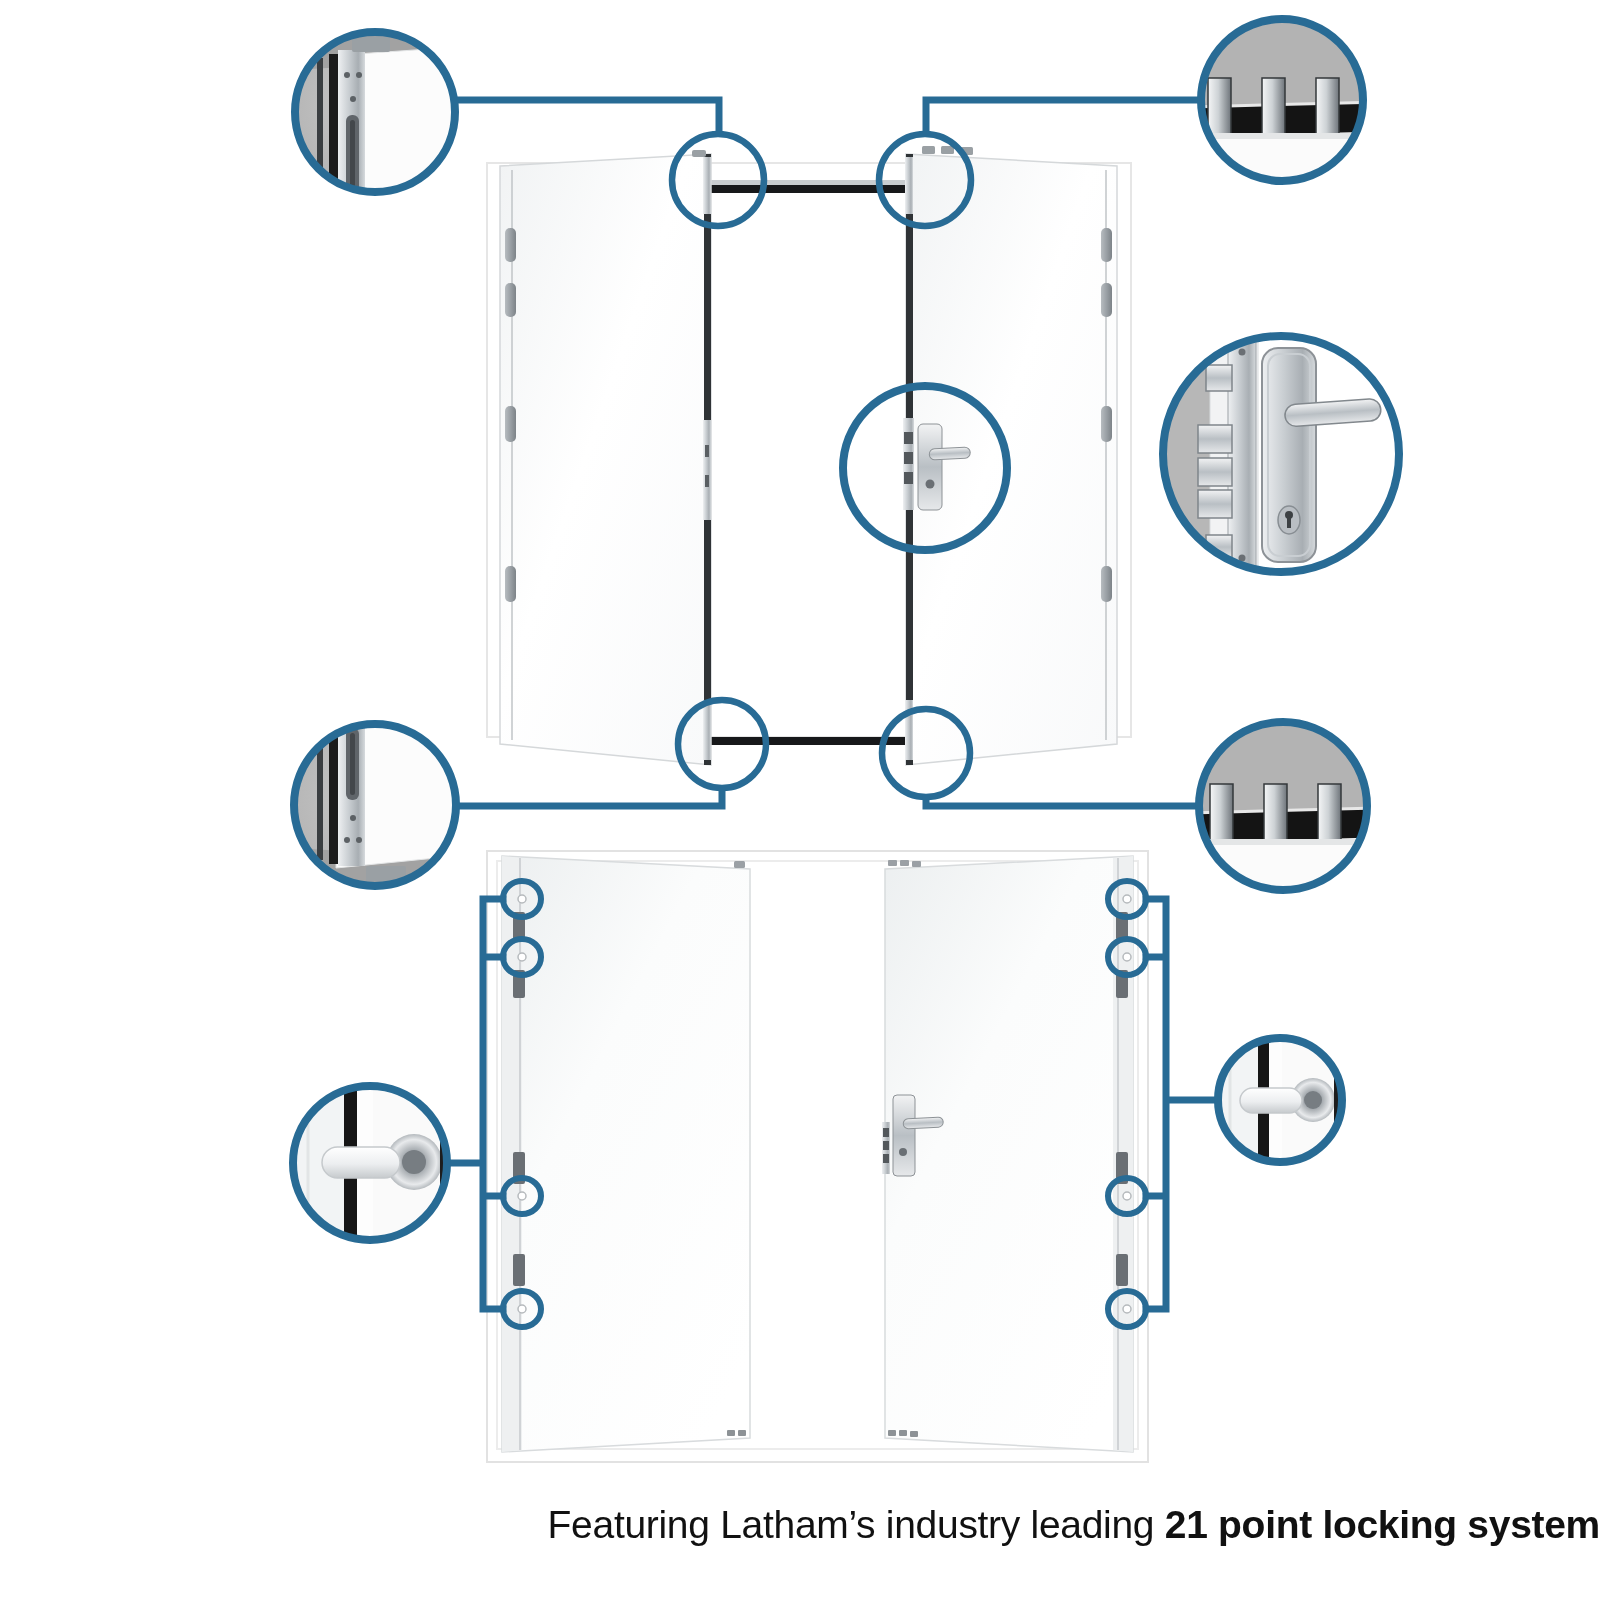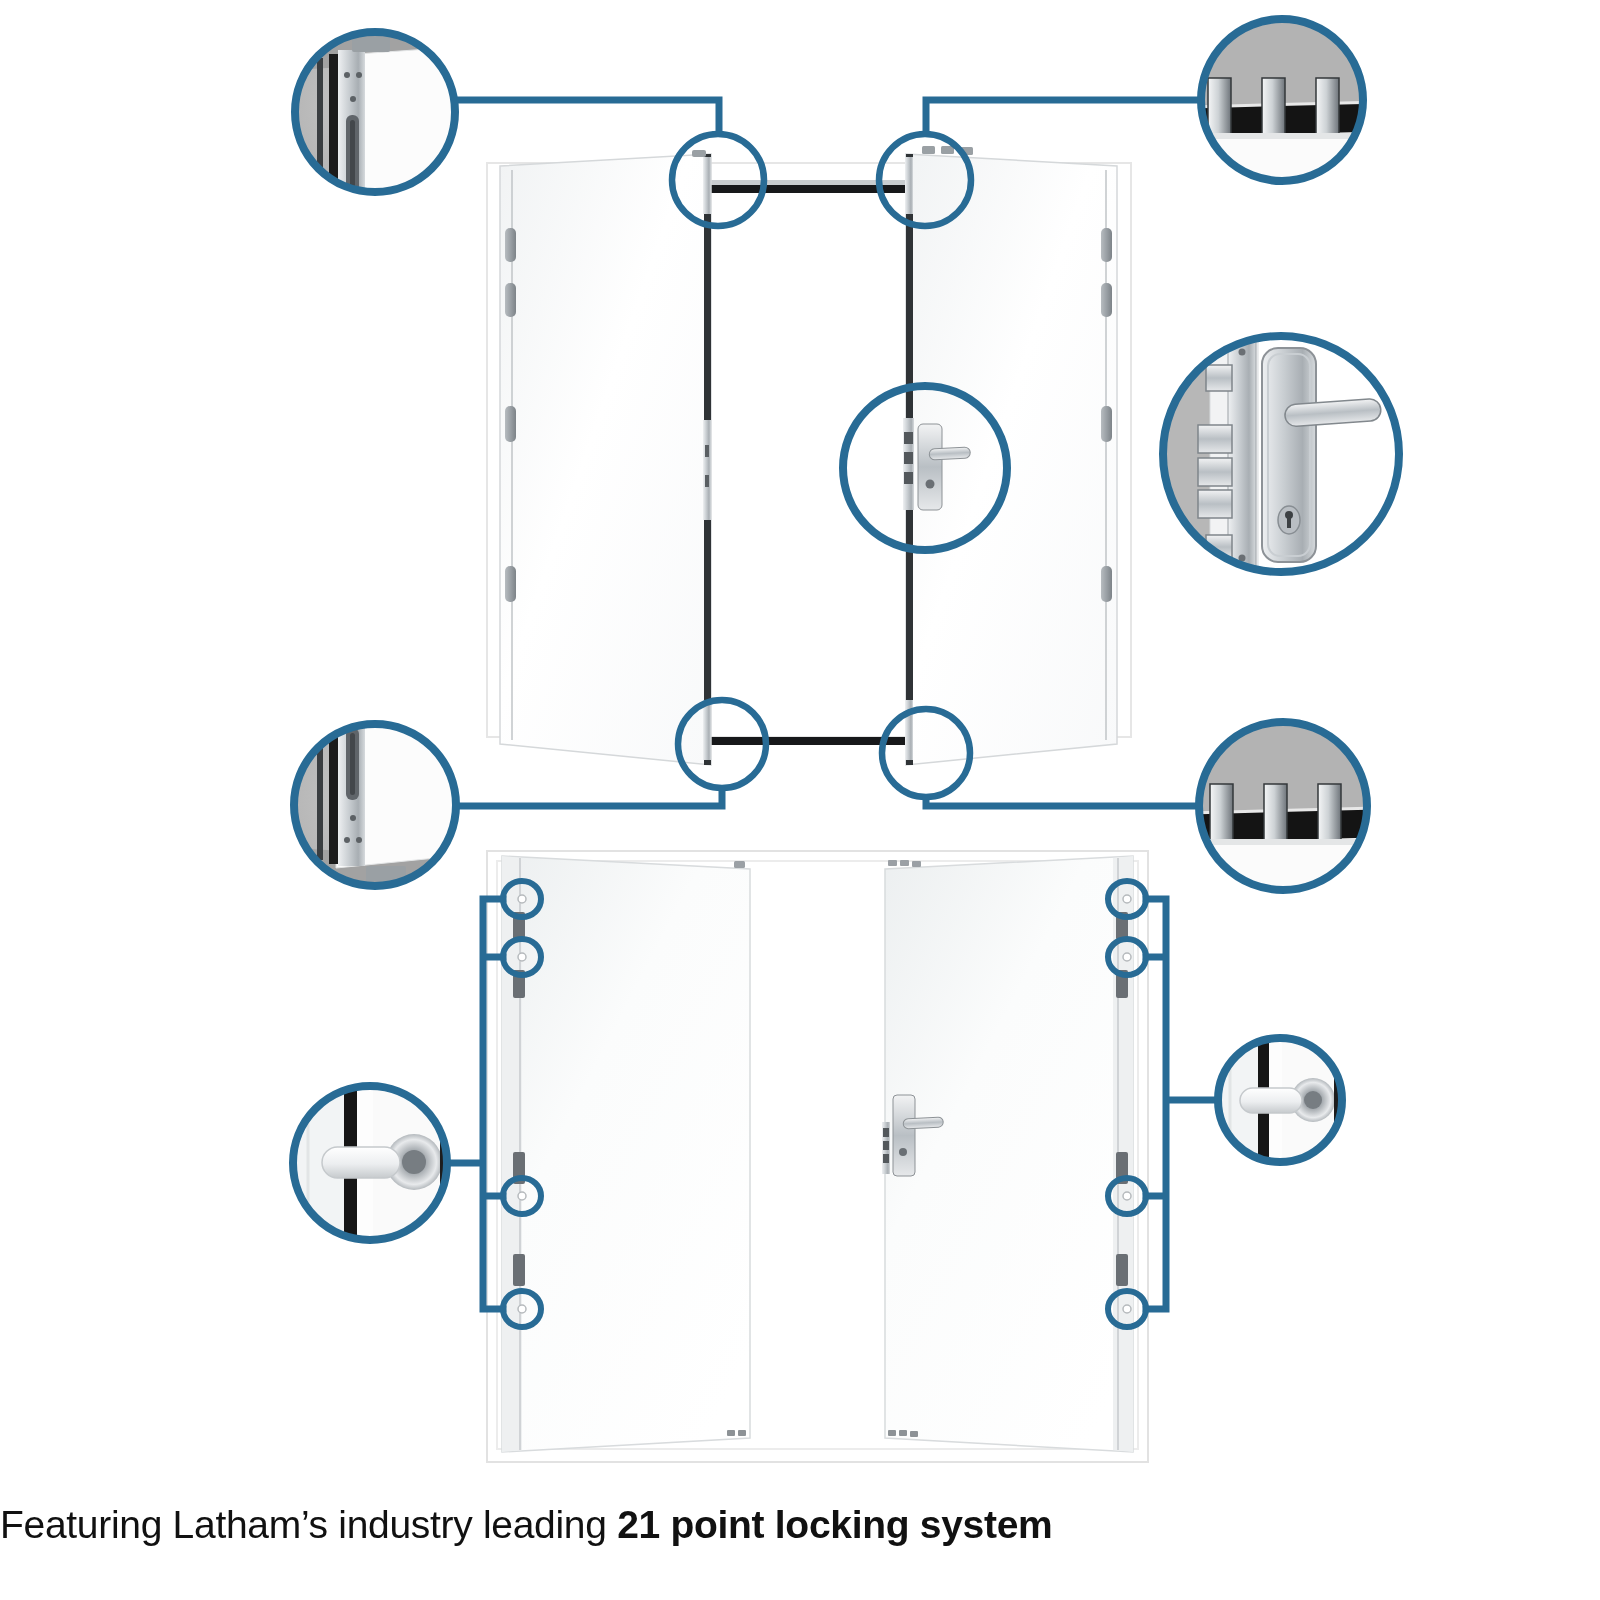--- a/index.html
+++ b/index.html
@@ -1,19 +1,19 @@
 <!DOCTYPE html>
 <html><head>
 <meta charset="utf-8">
 <style>
   html,body{margin:0;padding:0;background:#ffffff;}
   #canvas{position:relative;width:1600px;height:1600px;background:#ffffff;overflow:hidden;
           font-family:"Liberation Sans",sans-serif;}
   #diagram-svg{position:absolute;left:0;top:0;}
-  #caption{position:absolute;left:0;top:1503px;width:1600px;text-align:left;
+  #caption{position:absolute;left:0;top:1503px;width:1600px;text-align:right;
            font-size:39px;color:#111;letter-spacing:-0.3px;}
   #caption .bold{font-weight:700;}
 </style>
 </head>
 <body>
 
 <div id="canvas">
 <svg id="diagram-svg" width="1600" height="1600" viewBox="0 0 1600 1600">
   <defs>
     <linearGradient id="gDoorA" x1="0" y1="0" x2="1" y2="1">

